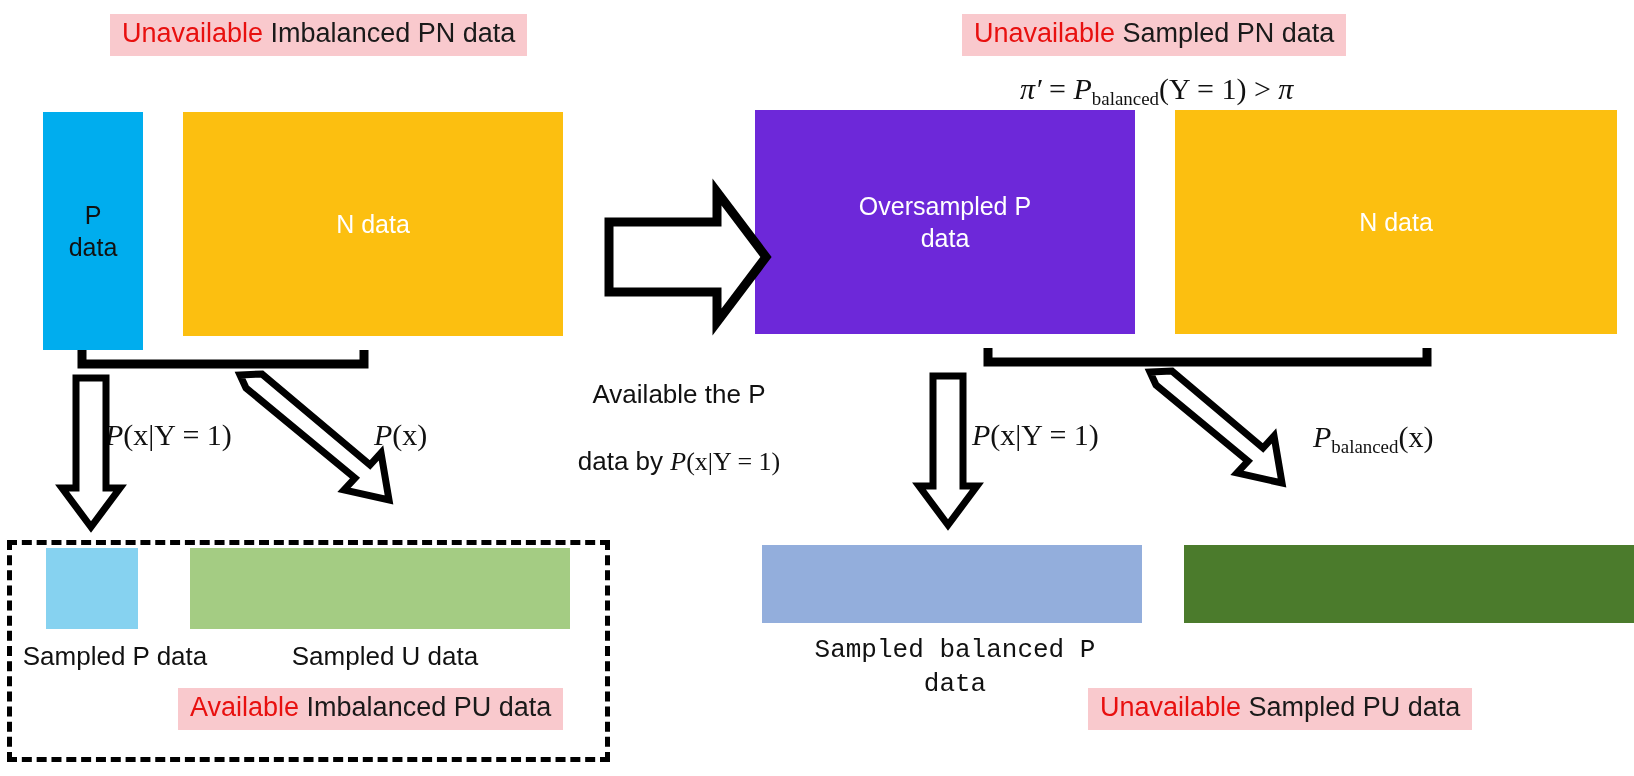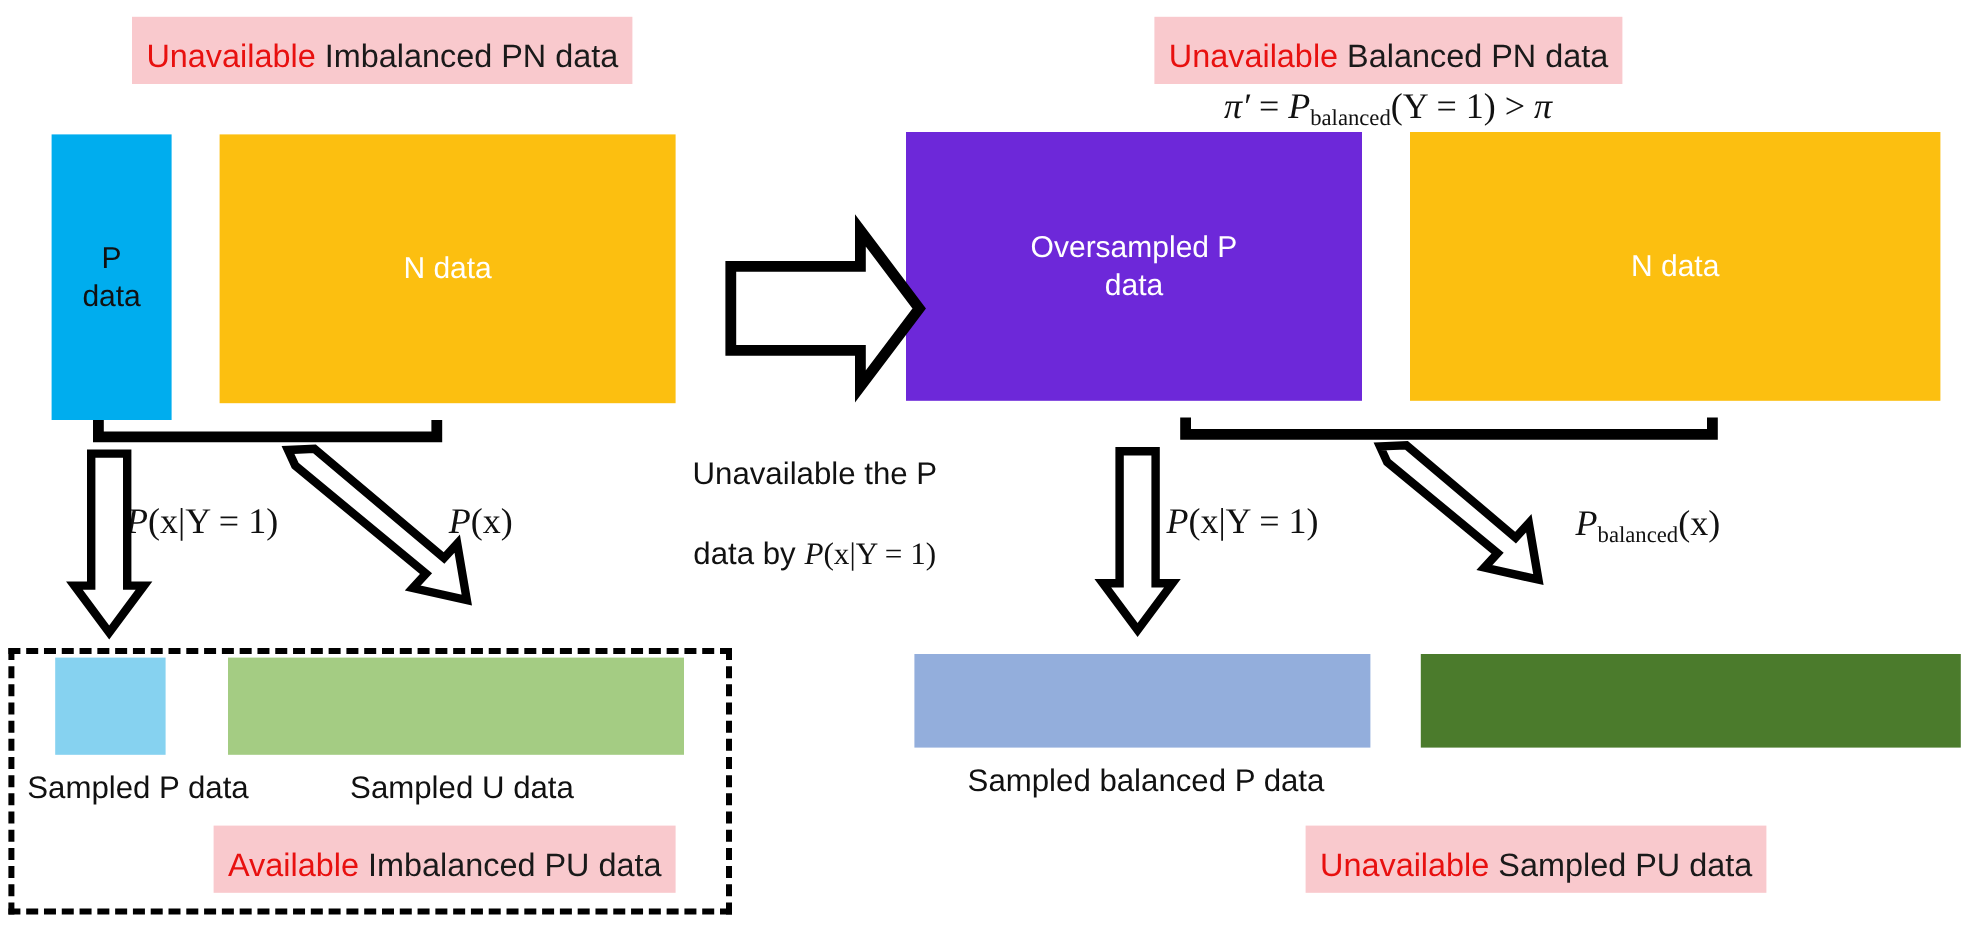--- a/index.html
+++ b/index.html
@@ -9,21 +9,21 @@
   }
   #stage{position:absolute;left:0;top:0;width:1634px;height:776px;}
 
   .abs{position:absolute;box-sizing:border-box;}
 
   
   .banner{
     background:#f9c9cd;
     font-size:27px;
     line-height:1.25;
-    padding:17px 12px 5px 12px;
+    padding:3px 12px 5px 12px;
     white-space:nowrap;
     text-align:right;
     color:#1a1a1a;
   }
   .banner .em{color:#e8100f;}
   .banner .em.bold{font-weight:normal;}
 
   
   .block{display:flex;align-items:center;justify-content:center;text-align:center;}
   .block .lbl{font-size:25px;line-height:1.28;white-space:pre-line;}
@@ -94,26 +94,26 @@
 
   <div class="abs caption" style="left:10px;top:640px;width:210px;">Sampled P data</div>
 
   <div class="abs caption" style="left:280px;top:640px;width:210px;">Sampled U data</div>
 
   <div class="abs banner" style="left:178px;top:688px;">
     <span class="em bold">Available</span><span> Imbalanced PU data</span>
   </div>
 
   <div class="abs caption" style="left:548px;top:344px;width:262px;">
-    <span>Unavailable the P</span><br>
+    <span>Available the P</span><br>
     <span>data by </span><span class="mi">P</span><span class="mi"><span class="up">(x|Y = 1)</span></span>
   </div>
 
   <div class="abs banner" style="left:962px;top:14px;">
-    <span class="em">Unavailable</span><span> Balanced PN data</span>
+    <span class="em">Unavailable</span><span> Sampled PN data</span>
   </div>
 
   <div class="abs math" style="left:1020px;top:72px;">
     <span>π′</span><span class="up"> = </span><span>P</span><sub>balanced</sub><span class="up">(Y = 1) &gt; </span><span>π</span>
   </div>
 
   <div class="abs block" style="left:755px;top:110px;width:380px;height:224px;background:#6d28d9;">
     <span class="lbl lbl-light">Oversampled P
 data</span>
   </div>
@@ -127,21 +127,21 @@
   </div>
 
   <div class="abs math" style="left:1313px;top:420px;">
     <span>P</span><sub>balanced</sub><span class="up">(x)</span>
   </div>
 
   <div class="abs" style="left:762px;top:545px;width:380px;height:78px;background:#93AEDC;"></div>
 
   <div class="abs" style="left:1184px;top:545px;width:450px;height:78px;background:#4B7B2C;"></div>
 
-  <div class="abs caption" style="left:790px;top:634px;width:330px;">Sampled balanced P data</div>
+  <div class="abs caption" style="left:790px;top:634px;width:330px;font-family:Liberation Mono, monospace;">Sampled balanced P data</div>
 
 
   <div class="abs banner" style="left:1088px;top:688px;">
     <span class="em">Unavailable</span><span> Sampled PU data</span>
   </div>
 
   <svg class="overlay" viewBox="0 0 1634 776" xmlns="http://www.w3.org/2000/svg">
 
     <g fill="none" stroke="#000000" stroke-width="9" stroke-linecap="butt">
       <path d="M82,350 L82,364 L364,364 L364,350"></path>

